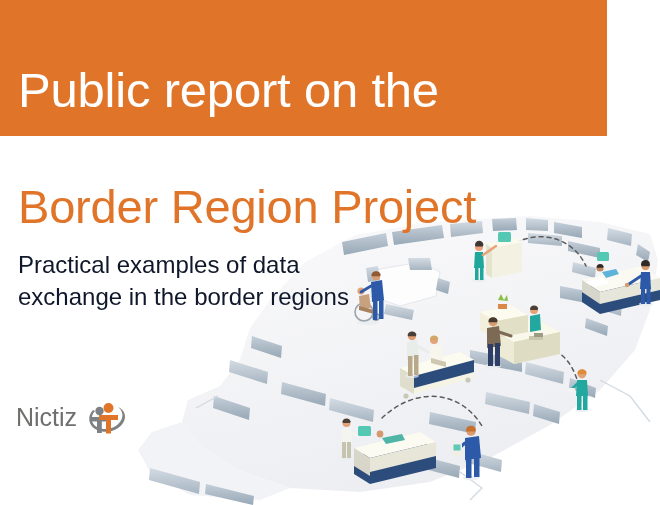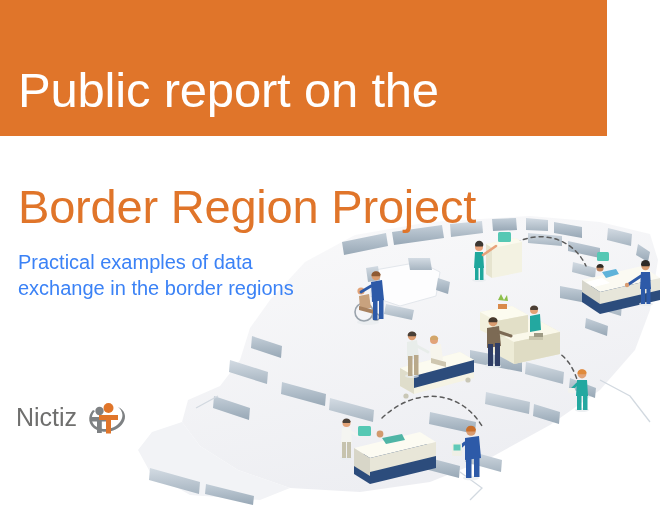--- a/index.html
+++ b/index.html
@@ -51,24 +51,24 @@
     white-space: nowrap;
     line-height: 1;
     margin-top: 40px;
   }
 
   
   #subtitle {
     position: absolute;
     left: 18px;
     top: 249px;
-    font-size: 20px;
+    font-size: 24px;
     font-weight: 400;
     line-height: 1.32;
-    color: #3b82f6;
+    color: #0f172a;
     white-space: pre-line;
   }
 
   
   #logo {
     position: absolute;
     left: 16px;
     top: 396px;
     width: 110px;
     height: 46px;

